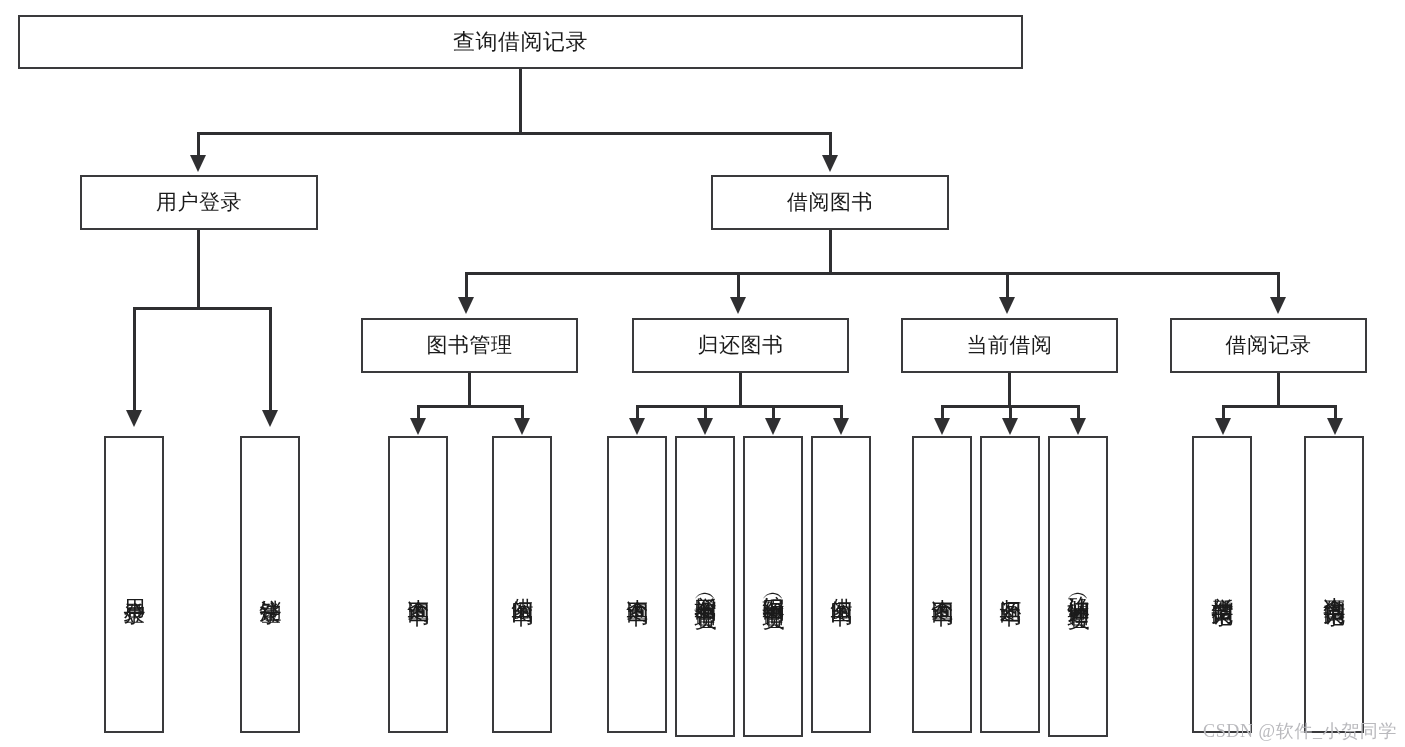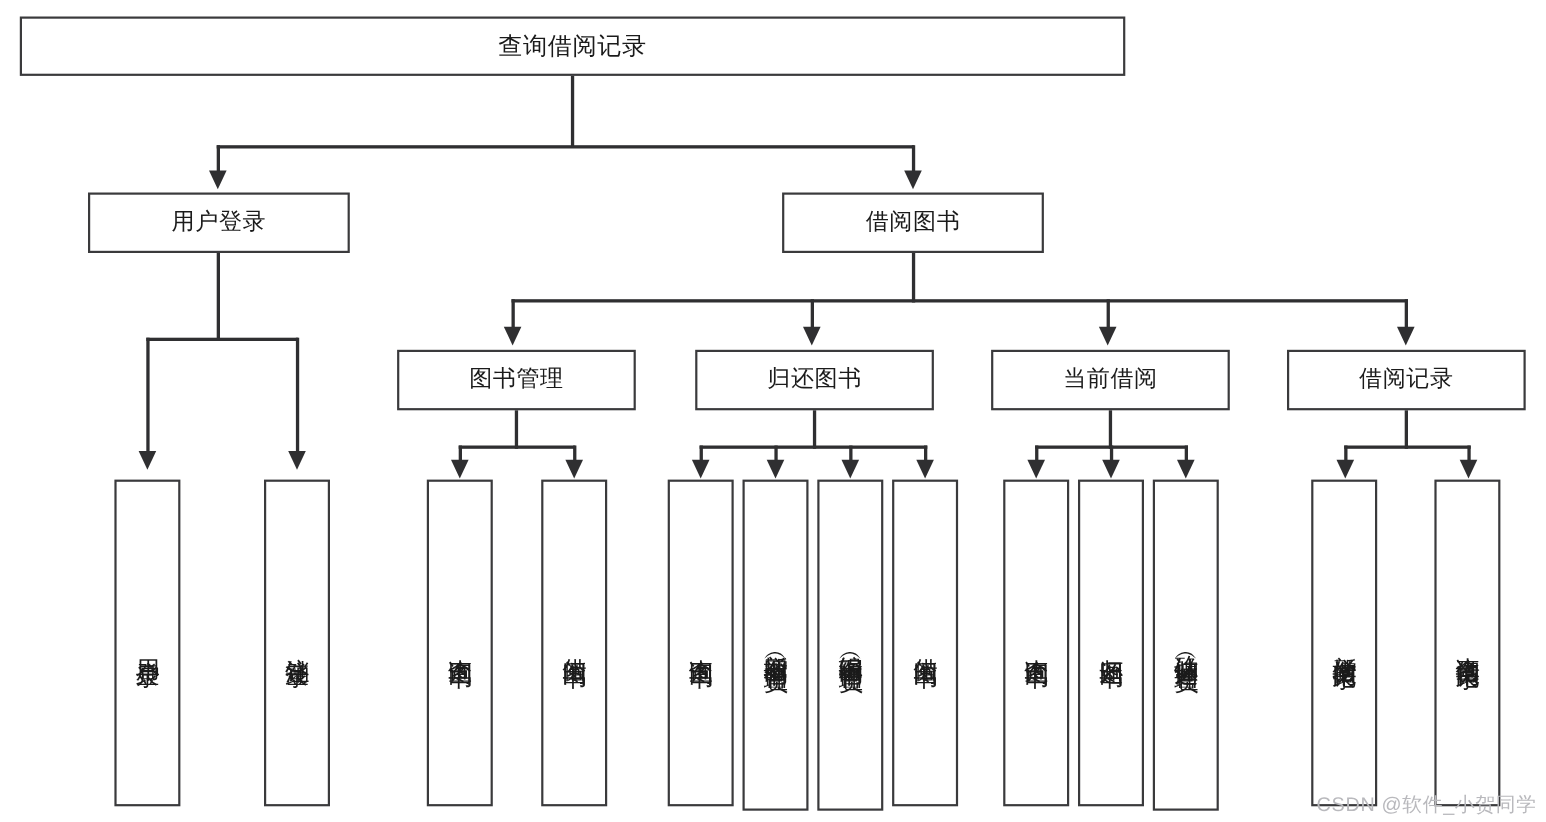--- a/index.html
+++ b/index.html
@@ -74,20 +74,21 @@
   
   #watermark {
     position: absolute;
     right: 8px;
     bottom: 4px;
     font-size: 18px;
     color: #b9b9bd;
     letter-spacing: 0.6px;
     white-space: nowrap;
     user-select: none;
+    font-family: Liberation Serif, serif;
   }
 </style>
 </head>
 <body>
 
 <div id="canvas">
 
   <div class="node horiz root" style="left:18px; top:15px; width:1005px; height:54px;">
     <span class="label">查询借阅记录</span>
   </div>
@@ -128,21 +129,21 @@
 
   <div class="node horiz" style="left:361px; top:318px; width:217px; height:55px;">
     <span class="label">图书管理</span>
   </div>
   <div class="node horiz" style="left:632px; top:318px; width:217px; height:55px;">
     <span class="label">归还图书</span>
   </div>
   <div class="node horiz" style="left:901px; top:318px; width:217px; height:55px;">
     <span class="label">当前借阅</span>
   </div>
-  <div class="node horiz" style="left:1170px; top:318px; width:217px; height:55px;">
+  <div class="node horiz" style="left:1170px; top:318px; width:197px; height:55px;">
     <span class="label">借阅记录</span>
   </div>
 
   <div class="ln v" style="left:468px; top:373px; height:35px;"></div>
   <div class="ln h" style="left:417px; top:405px; width:106px;"></div>
   <div class="ln v" style="left:417px; top:405px; height:15px;"></div>
   <div class="arrow" style="left:410px; top:418px;"></div>
   <div class="ln v" style="left:521px; top:405px; height:15px;"></div>
   <div class="arrow" style="left:514px; top:418px;"></div>
 

